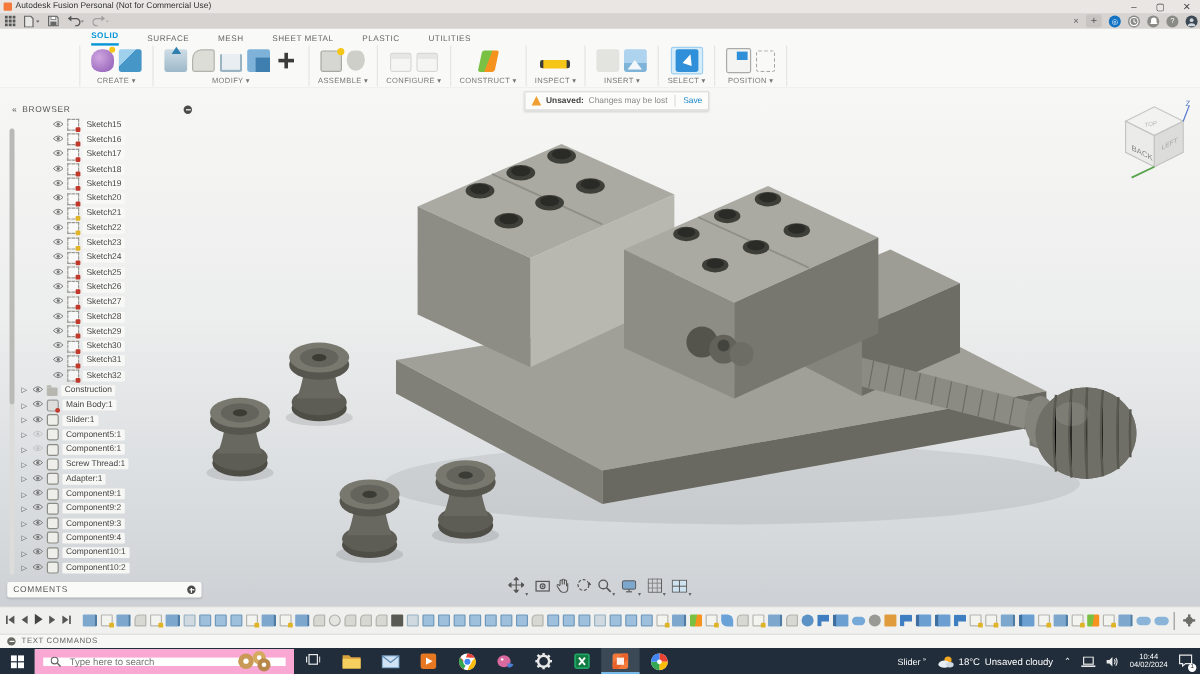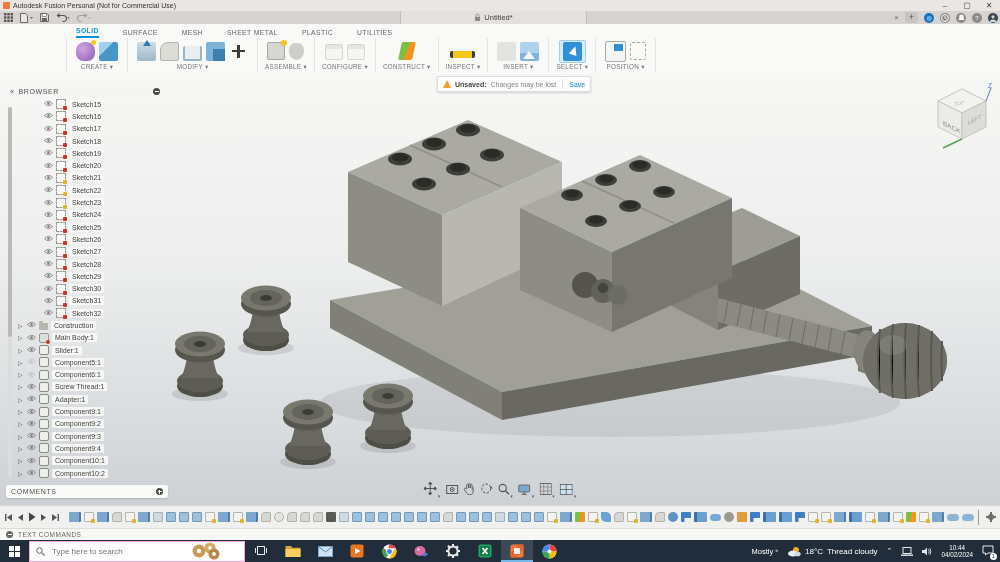--- a/index.html
+++ b/index.html
@@ -138,21 +138,21 @@
   #tl-gear .c{position:absolute;left:2px;top:2px;width:6px;height:6px;border:2px solid #6e6e68;border-radius:50%;box-sizing:border-box;}
   #tl-gear .t1,#tl-gear .t2{position:absolute;background:#6e6e68;}
   #tl-gear .t1{left:4px;top:0;width:2px;height:10px;}
   #tl-gear .t2{left:0;top:4px;width:10px;height:2px;}
   
   #textcmd{position:absolute;left:0;top:528px;width:1000px;height:12px;background:#f7f7f5;border-top:1px solid #ddddda;
            display:flex;align-items:center;gap:5px;padding:0 6px;box-sizing:border-box;font-size:6.5px;color:#666;letter-spacing:.5px;}
   
   #taskbar{position:absolute;left:0;top:540px;width:1000px;height:22px;background:#212d3a;display:flex;align-items:center;color:#fff;}
   #start{width:29px;height:22px;display:flex;align-items:center;justify-content:center;}
-  #searchbox{width:216px;height:21px;background:#fff;display:flex;align-items:center;padding-left:6px;gap:5px;border:1px solid #f9a8d4;box-sizing:border-box;}
+  #searchbox{width:216px;height:21px;background:#fff;display:flex;align-items:center;padding-left:6px;gap:5px;border:7px solid #f9a8d4;box-sizing:border-box;}
   #searchbox input{border:none;outline:none;font-size:8px;color:#555;width:130px;font-family:"Liberation Sans",sans-serif;background:transparent;}
   #taskview{margin:0 10px 0 10px;}
   #apps{display:flex;align-items:center;}
   .app{width:32px;height:22px;display:flex;align-items:center;justify-content:center;}
   .app.active{background:#3b4957;box-shadow:inset 0 -2px 0 #76b9e8;}
   #tray{margin-left:auto;display:flex;align-items:center;gap:9px;padding-right:6px;font-size:7.5px;}
   #links{display:flex;align-items:flex-start;gap:2px;font-size:7.5px;}
   #links sup{font-size:5px;}
   #weather{display:flex;align-items:center;gap:4px;font-size:8px;white-space:nowrap;}
   #clock{font-size:6.3px;text-align:center;line-height:7.5px;}
@@ -214,27 +214,20 @@
           </svg>
         </span>
         <span class="qicon">
           <svg width="14" height="9" viewBox="0 0 14 9" opacity="0.4">
             <path d="M8 2.5 h-4.5 a3 3 0 1 0 1 5.8" fill="none" stroke="#555" stroke-width="1.1"></path>
             <polygon points="7.5,0 10.5,2.5 7.5,5" fill="#555"></polygon>
             <path d="M11 4 l3 0 -1.5 2 Z" fill="#888"></path>
           </svg>
         </span>
       </div>
-    <div id="doc-tab">
-      <svg width="7" height="9" viewBox="0 0 7 9">
-        <rect x="1" y="4" width="5" height="4" fill="#8a8a86"></rect>
-        <path d="M2 4V2.6a1.5 1.5 0 0 1 3 0V4" fill="none" stroke="#8a8a86" stroke-width="1"></path>
-      </svg>
-      <span>Untitled*</span>
-    </div>
     <div id="tab-right">
       <span id="tab-close-x">×</span>
       <span id="tab-plus">+</span>
       <span id="tab-right-icons" style="display:flex;gap:6px;">
           <span class="ticon" style="background: rgb(18, 115, 196);">◎</span>
           <span class="ticon" style="background: rgb(138, 138, 134);">
             <svg width="8" height="8" viewBox="0 0 8 8">
               <circle cx="4" cy="4" r="3.4" fill="none" stroke="#fff" stroke-width="1"></circle>
               <path d="M4 2 v2 l1.6 1" stroke="#fff" fill="none" stroke-width=".9"></path>
             </svg>
@@ -1011,31 +1004,31 @@
             <path d="M7.5 7.5 L7.5 0.5 A7 7 0 0 1 14.5 7.5 Z" fill="#ea4335"></path>
             <path d="M7.5 7.5 L14.5 7.5 A7 7 0 0 1 7.5 14.5 Z" fill="#fbbc05"></path>
             <path d="M7.5 7.5 L7.5 14.5 A7 7 0 0 1 0.5 7.5 Z" fill="#34a853"></path>
             <path d="M7.5 7.5 L0.5 7.5 A7 7 0 0 1 7.5 0.5 Z" fill="#4285f4"></path>
             <circle cx="7.5" cy="7.5" r="2" fill="#fff"></circle>
           </svg>
         </div>
       </div>
     <div id="tray">
       <span id="links">
-          <span>Mostly</span>
+          <span>Slider</span>
           <sup>»</sup>
         </span>
       <span id="weather">
         <svg width="14" height="11" viewBox="0 0 14 11">
           <circle cx="9" cy="4" r="3" fill="#f6a821"></circle>
           <ellipse cx="6" cy="7.5" rx="5" ry="3" fill="#e8eef4"></ellipse>
           <ellipse cx="10.5" cy="8" rx="3.2" ry="2.3" fill="#cfd9e2"></ellipse>
         </svg>
         <span>18°C</span>
-        <span>Thread cloudy</span>
+        <span>Unsaved cloudy</span>
       </span>
       <span class="tray-chev">⌃</span>
       <svg width="12" height="9" viewBox="0 0 12 9">
         <rect x="2" y="0.5" width="8" height="6" fill="none" stroke="#e8e8e8"></rect>
           <rect x="0" y="7.5" width="12" height="1.4" fill="#e8e8e8"></rect>
       </svg>
       <svg width="10" height="9" viewBox="0 0 10 9">
         <polygon points="0,3 2.5,3 5,0.5 5,8.5 2.5,6 0,6" fill="#e8e8e8"></polygon>
         <path d="M6.5 2.5 Q8 4.5 6.5 6.5 M7.8 1.2 Q10 4.5 7.8 7.8" fill="none" stroke="#e8e8e8" stroke-width=".9"></path>
       </svg>

